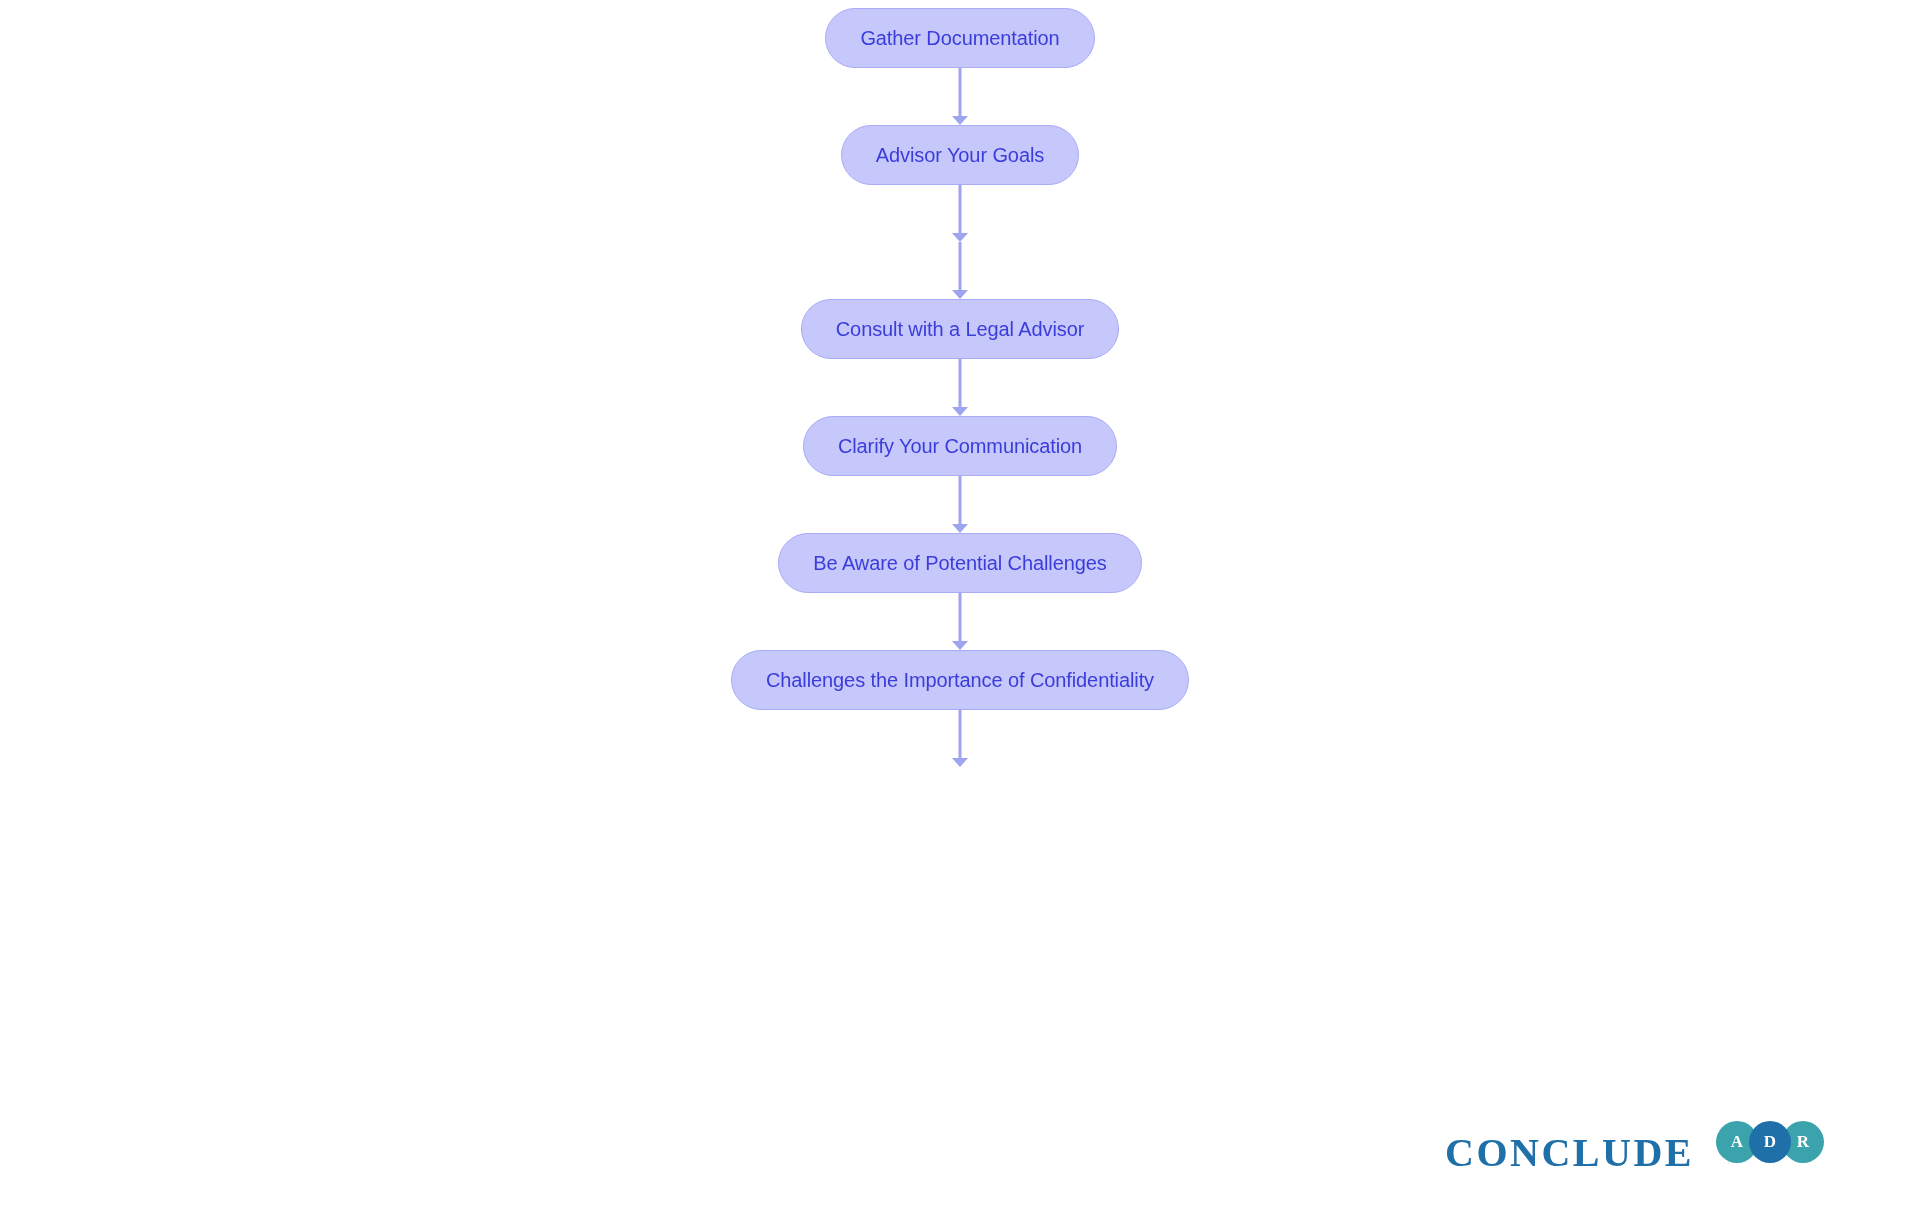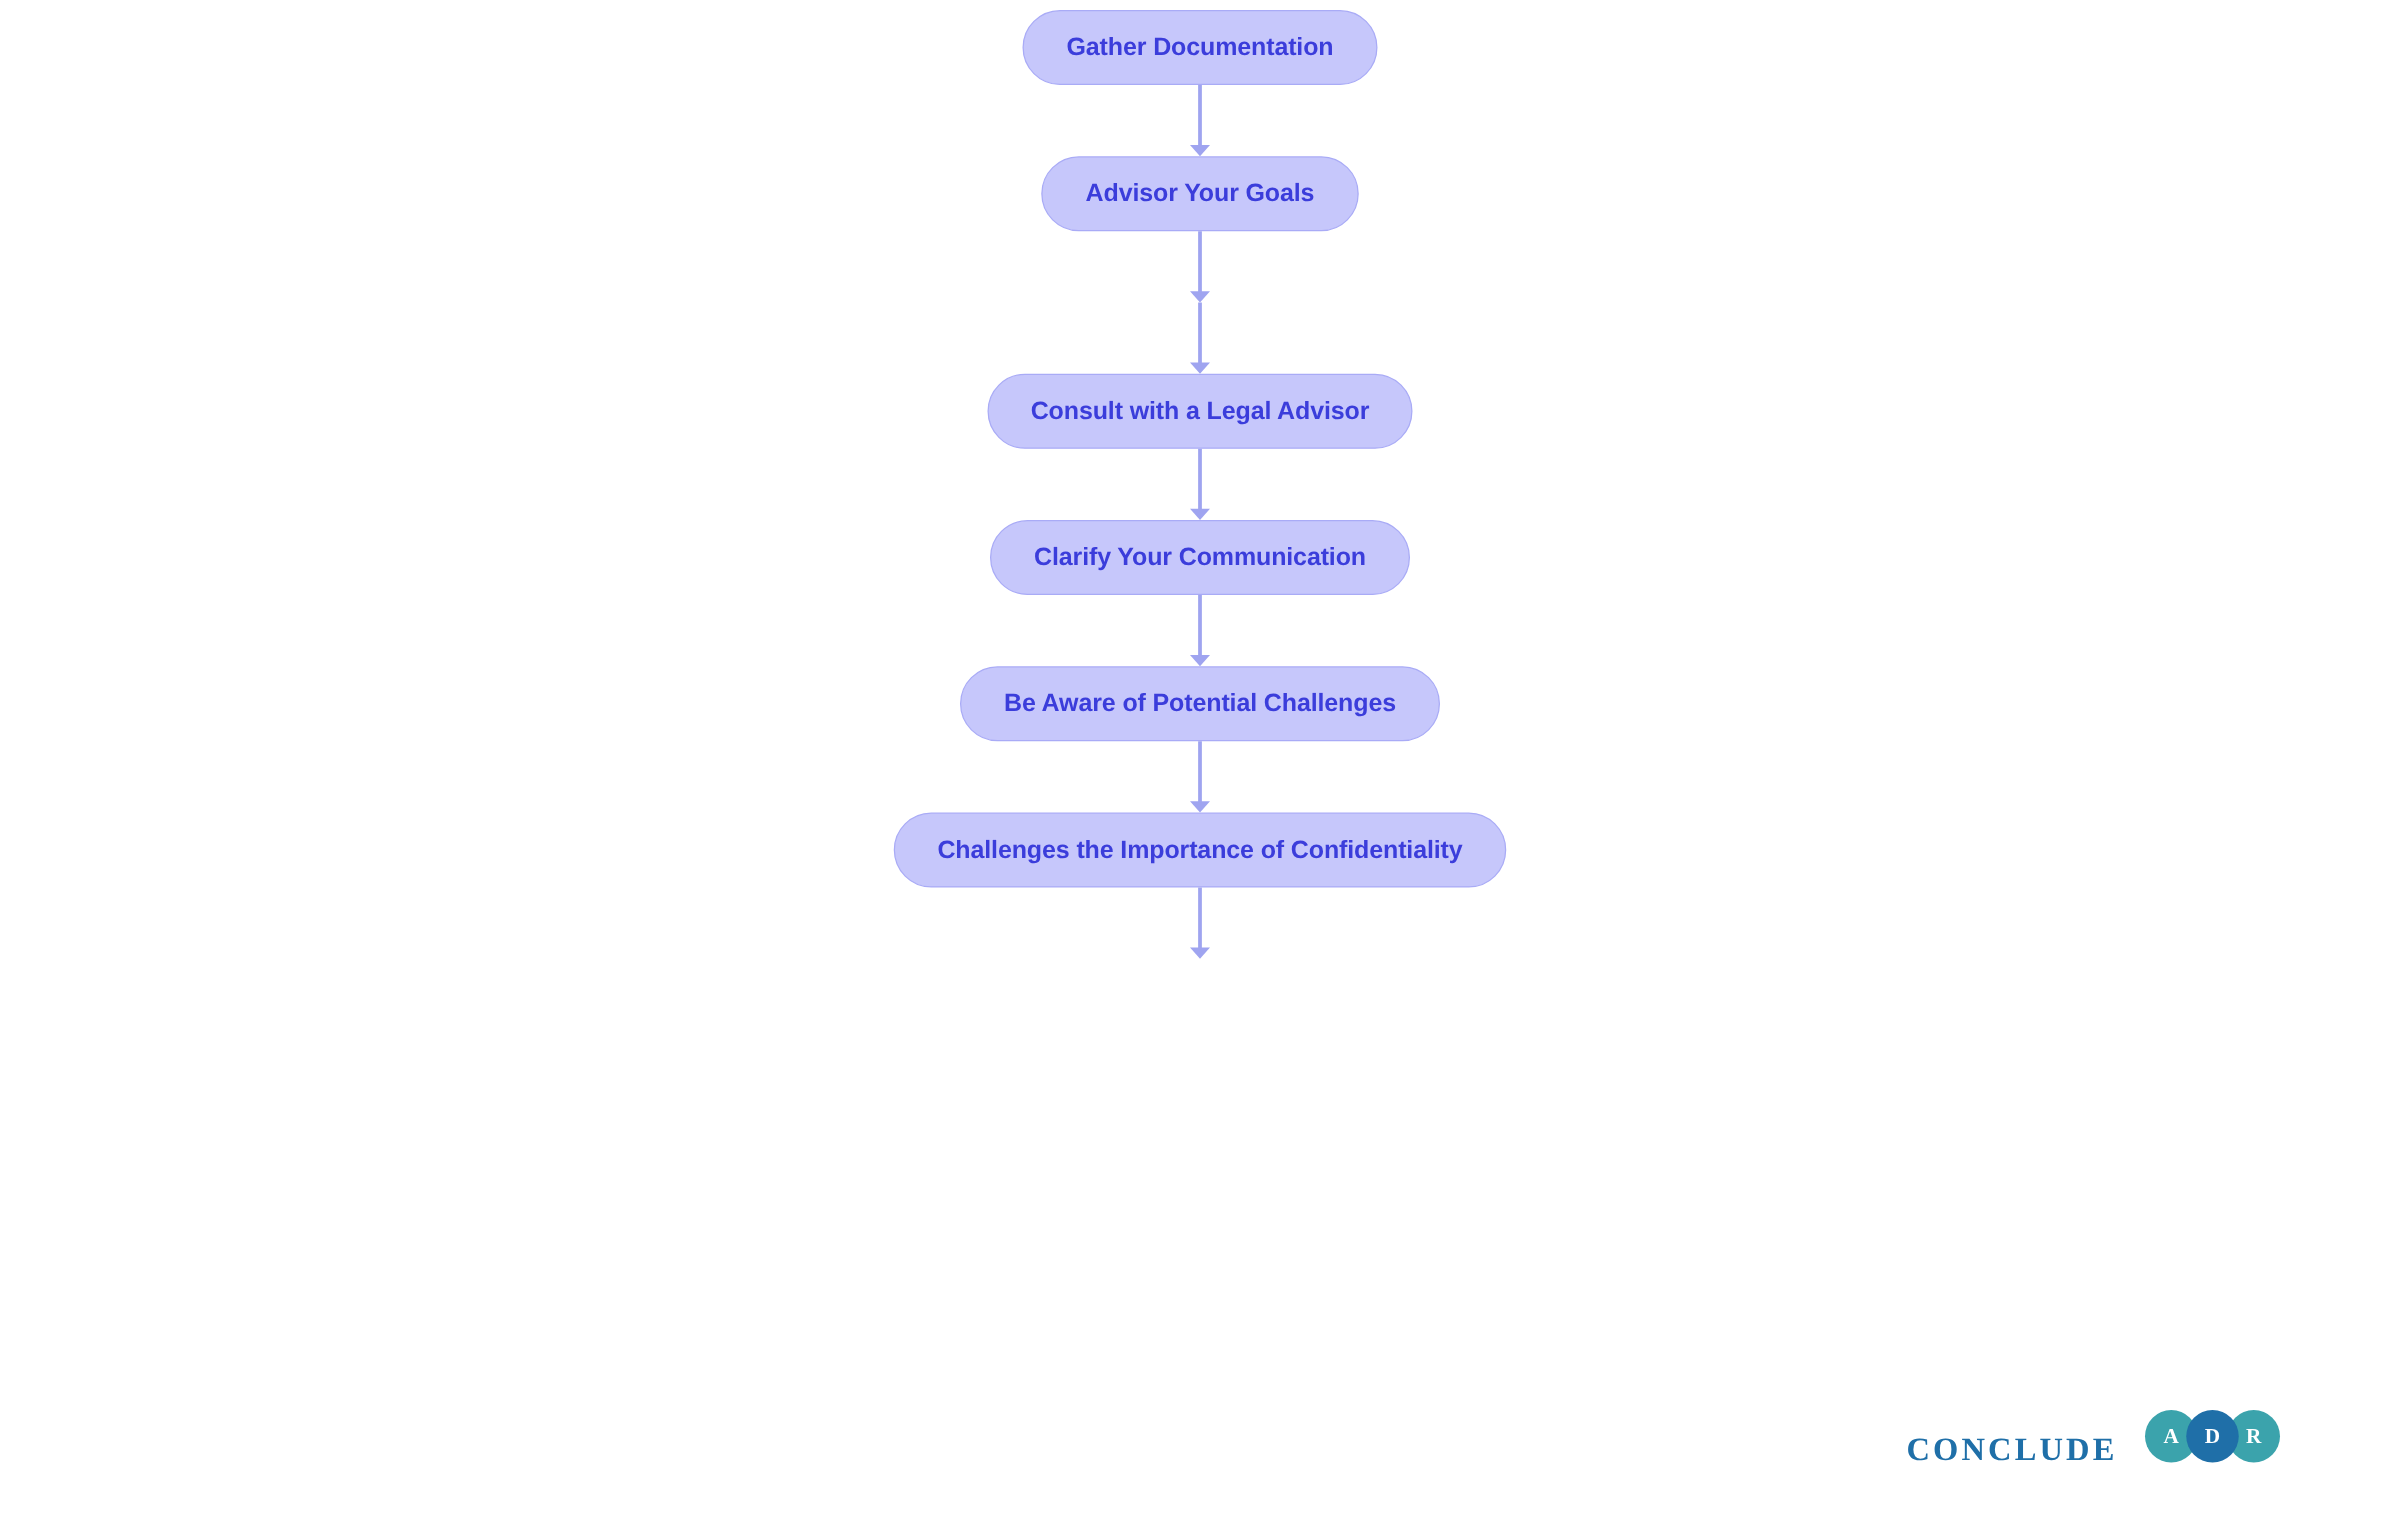--- a/index.html
+++ b/index.html
@@ -45,21 +45,21 @@
     display: flex;
     align-items: center;
     justify-content: center;
     padding: 0 34px;
     white-space: nowrap;
   }
 
   .node-label {
     color: #3b3ddb;
     font-size: 20px;
-    font-weight: 700;
+    font-weight: 400;
     letter-spacing: -0.1px;
     line-height: 1;
   }
 
   
   .connector {
     position: relative;
     width: 18px;
     height: 57px;
     display: flex;
@@ -90,21 +90,21 @@
   #brand-logo {
     position: absolute;
     right: 96px;
     bottom: 42px;
     display: flex;
     align-items: center;
     gap: 22px;
   }
   .brand-wordmark {
     font-family: "Liberation Serif", serif;
-    font-size: 26px;
+    font-size: 40px;
     font-weight: 700;
     letter-spacing: 2.5px;
     color: #1f6fa8;
     line-height: 1;
     margin-top: 23px;
   }
   .brand-circles {
     position: relative;
     display: flex;
     align-items: center;

